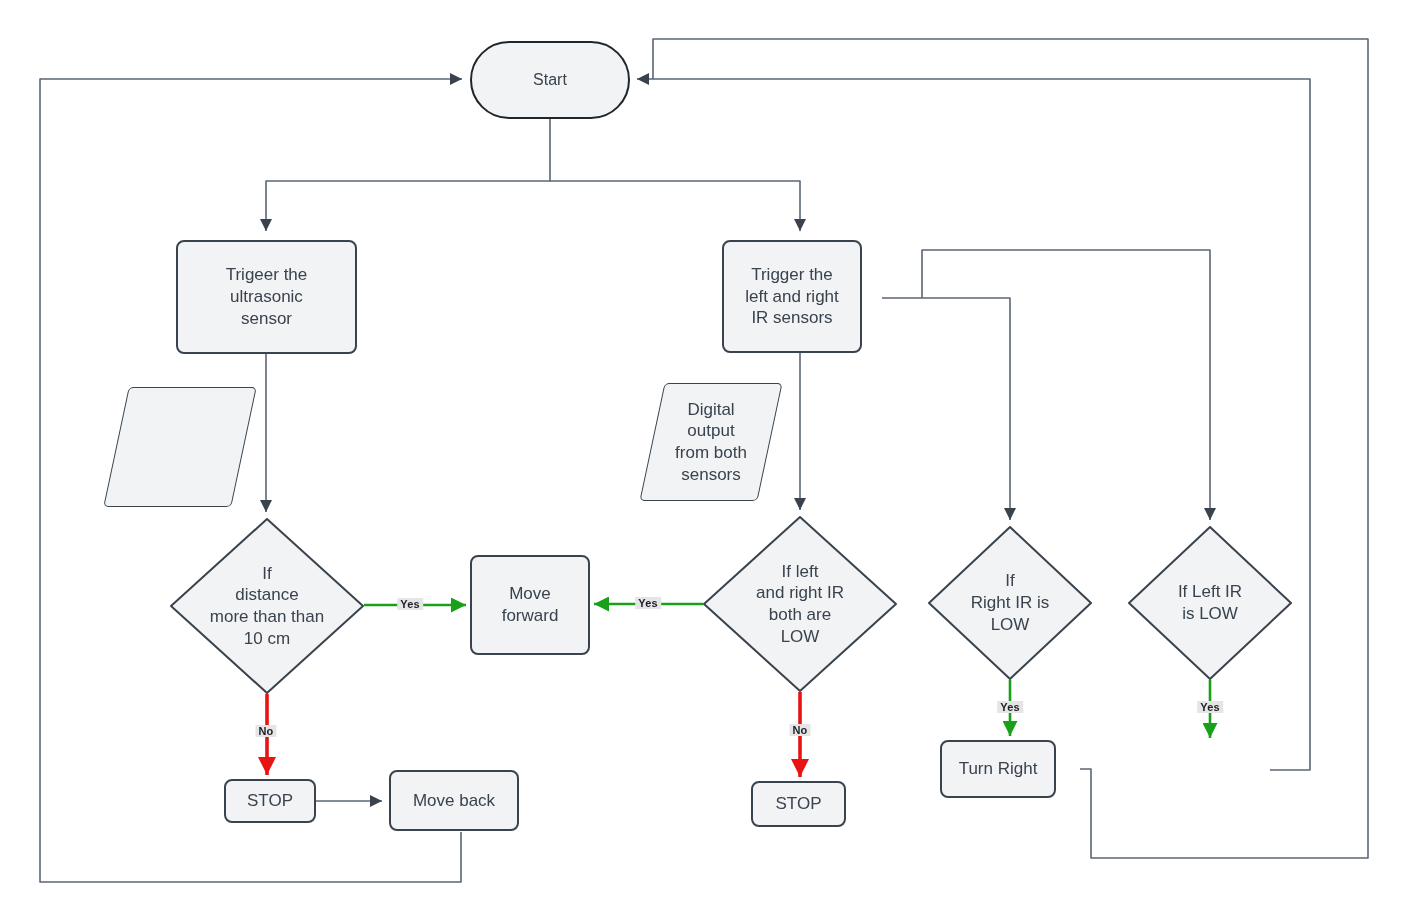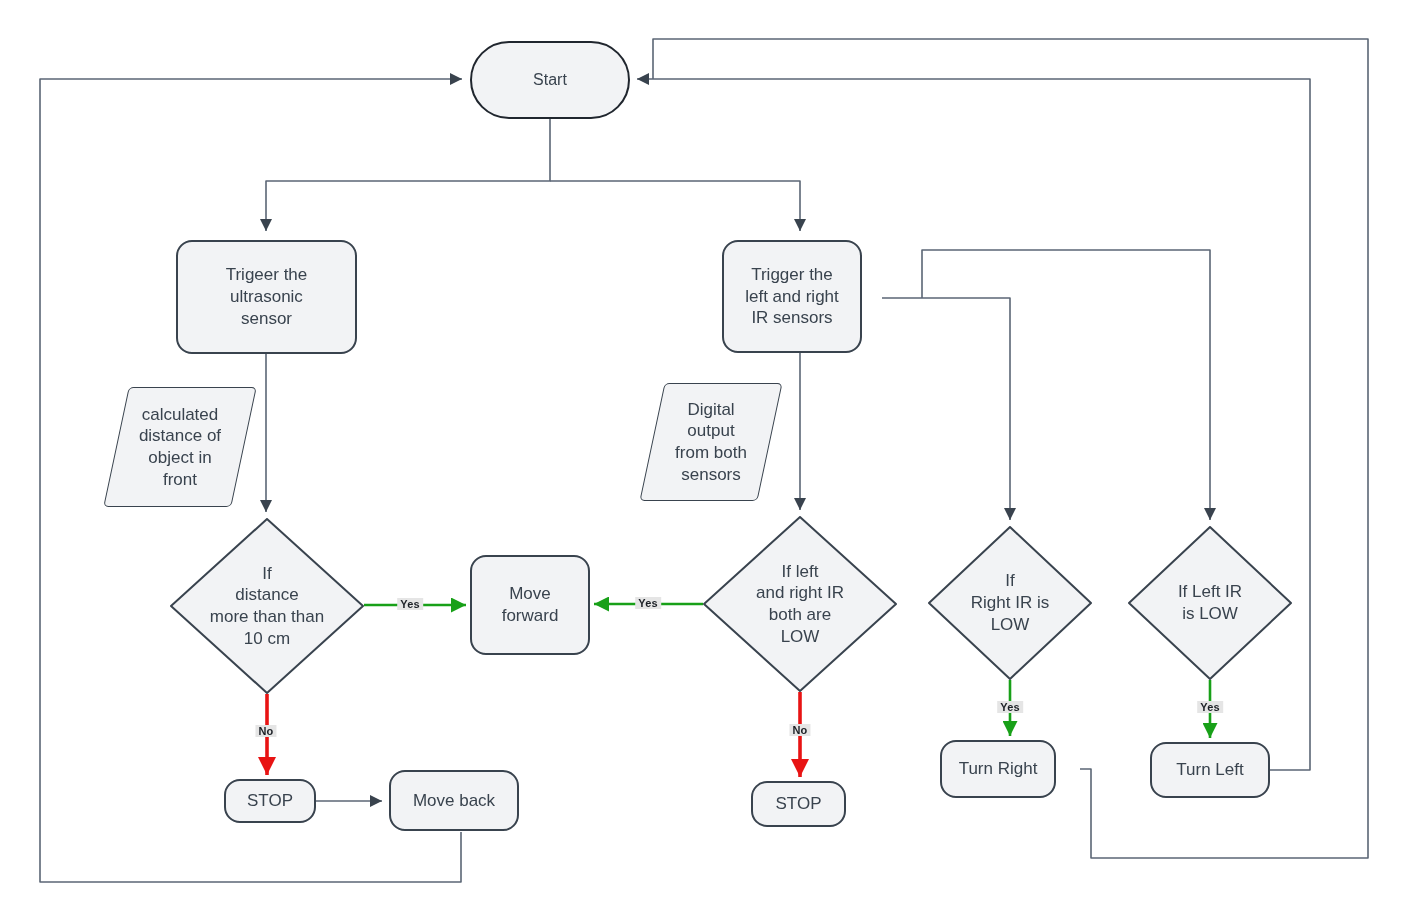--- a/index.html
+++ b/index.html
@@ -31,21 +31,21 @@
   .node{
     position:absolute;z-index:1;
     display:flex;align-items:center;justify-content:center;
     box-sizing:border-box;text-align:center;
     color:var(--text);font-size:17px;line-height:1.28;
     white-space:pre-line;
   }
   .rect{
     background:var(--node-fill);
     border:2px solid var(--node-border);
-    border-radius:16px;
+    border-radius:8px;
   }
   .terminator{
     background:var(--node-fill);
     border:2.5px solid var(--start-border);
     border-radius:42px;
     font-size:16px;
   }
   .diamond{background:transparent;border:none;justify-content:center;}
   .diamond svg{position:absolute;left:0;top:0;}
   .diamond .dtext{position:relative;z-index:1;white-space:pre-line;}
@@ -122,24 +122,20 @@
   </div>
 
   <div class="node rect" style="left:176px;top:240px;width:181px;height:114px;">
     <span>Trigeer the
 ultrasonic
 sensor</span>
   </div>
 
   <div class="node para" style="left:116px;top:387px;width:128px;height:120px;">
     <div class="skew"></div>
-    <span class="ptext">calculated
-distance of
-object in
-front</span>
   </div>
 
   <div class="node diamond" style="left:170px;top:518px;width:194px;height:176px;">
     <svg width="194" height="176" viewBox="0 0 194 176">
       <polygon points="97,1 193,88 97,175 1,88"></polygon>
     </svg>
     <span class="dtext">If
 distance
 more than than
 10 cm</span>
@@ -200,23 +196,20 @@
   </div>
 
   <div class="node rect" style="left:751px;top:781px;width:95px;height:46px;">
     <span>STOP</span>
   </div>
 
   <div class="node rect" style="left:940px;top:740px;width:116px;height:58px;">
     <span>Turn Right</span>
   </div>
 
-  <div class="node rect" style="left:1150px;top:742px;width:120px;height:56px;">
-    <span>Turn Left</span>
-  </div>
 
   <div class="edge-label" style="left:410px;top:604px;">Yes</div>
   <div class="edge-label" style="left:648px;top:603px;">Yes</div>
   <div class="edge-label" style="left:1010px;top:707px;">Yes</div>
   <div class="edge-label" style="left:1210px;top:707px;">Yes</div>
   <div class="edge-label" style="left:266px;top:731px;">No</div>
   <div class="edge-label" style="left:800px;top:730px;">No</div>
 
 </div>
 

